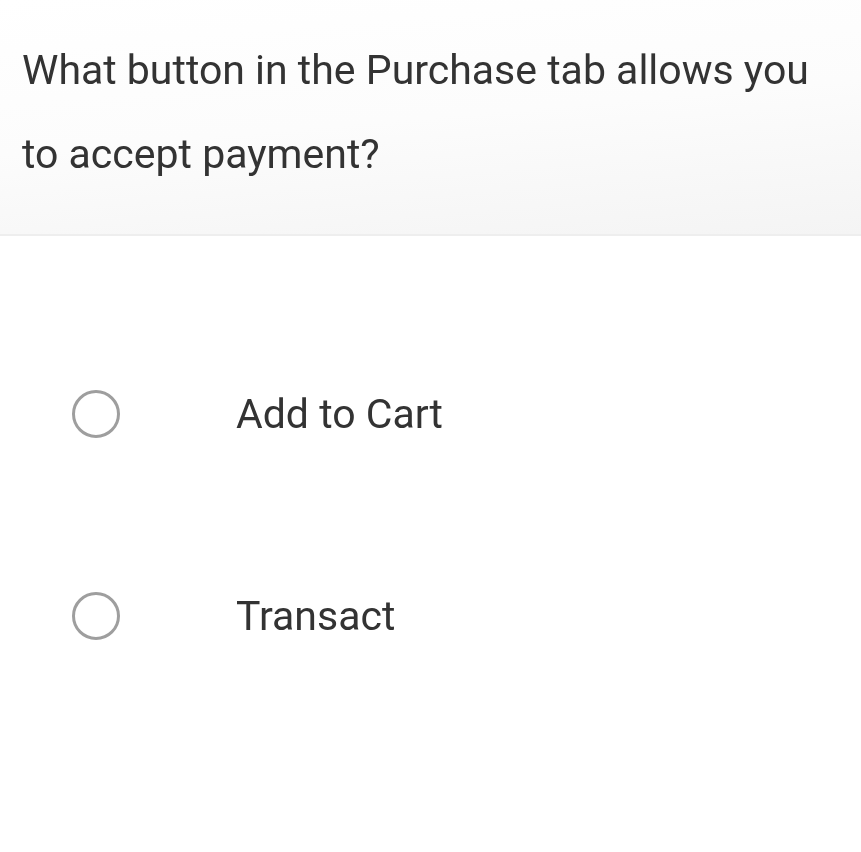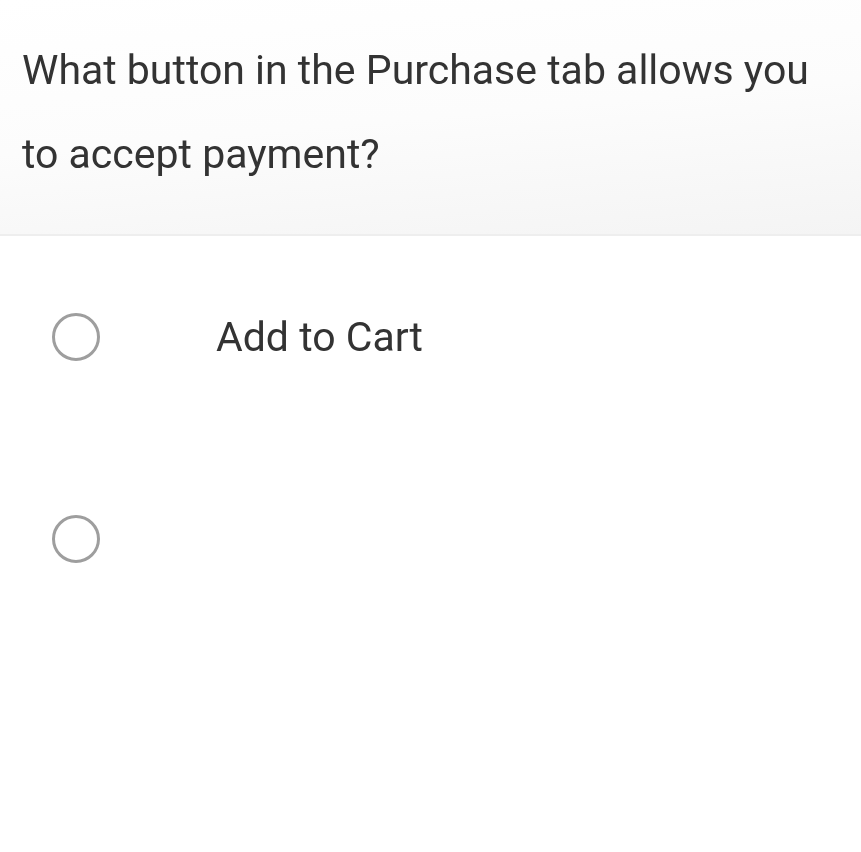--- a/index.html
+++ b/index.html
@@ -20,23 +20,23 @@
       font-size: 41px;
       line-height: 2.05;
       color: #333333;
       font-weight: 400;
     }
     .options-block {
       width: 100%;
     }
     .option-row {
       width: 100%;
-      padding-left: 8px;
+      padding-left: 28px;
       display: flex;
-      align-items: center;
+      align-items: flex-end;
       height: 202px;
       background: #ffffff;
       cursor: pointer;
     }
     .option-row.selected {
       background: #f4f4f4;
     }
     .radio-outer {
       width: 48px;
       height: 48px;
@@ -84,15 +84,18 @@
     <div class="option-label-wrap">
       <span class="option-label">Add to Cart</span>
     </div>
   </div>
 
 
   <div class="option-row">
     <div class="radio-outer">
       <div class="radio-inner"></div>
     </div>
+    <div class="option-label-wrap">
+      <span class="option-label">Transact</span>
+    </div>
   </div>
 
 </div>
 
 </body></html>

